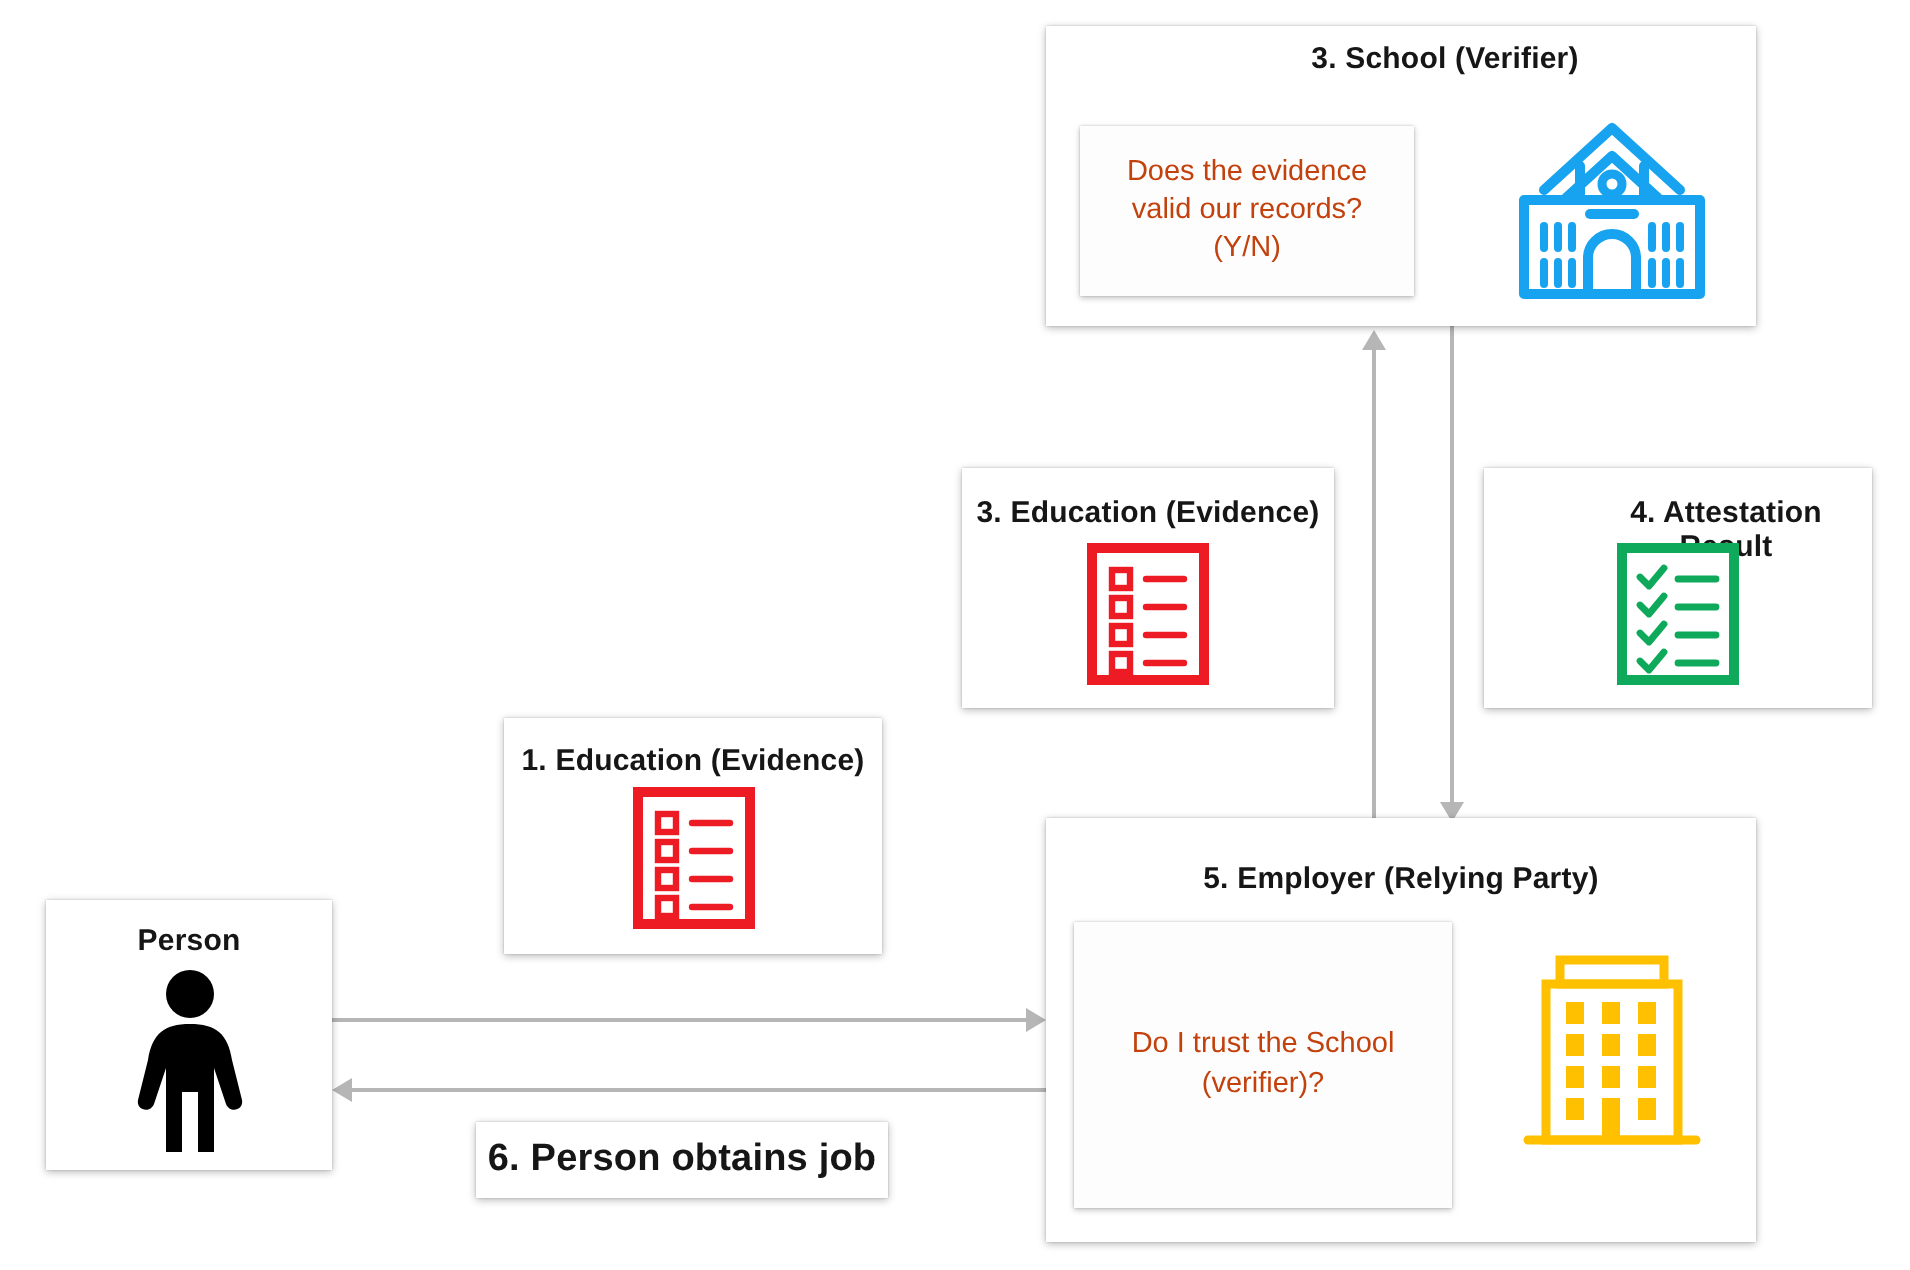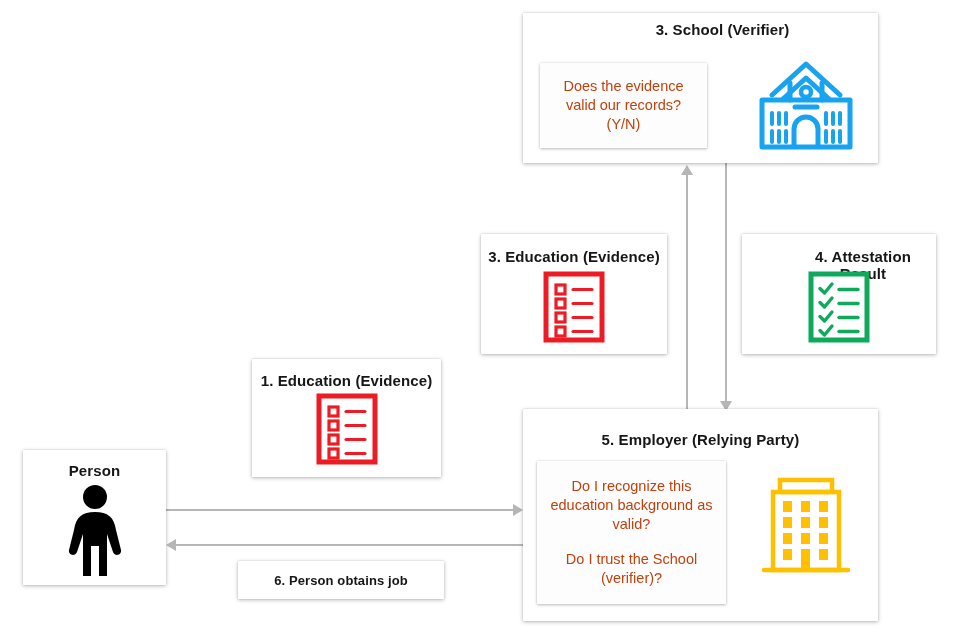--- a/index.html
+++ b/index.html
@@ -109,21 +109,21 @@
   #person-title     { margin-top: 12px; font-size: 15px; }
   #person-icon      { left: 36px; top: 32px; width: 72px; height: 96px; }
 
   #employer-card    { left: 523px; top: 409px; width: 355px; height: 212px; }
   #employer-title   { margin-top: 22px; }
   #employer-note    { left: 14px; top: 52px; width: 189px; height: 143px; }
   #employer-icon    { left: 230px; top: 62px; width: 105px; height: 110px; }
 
   #job-card         { left: 238px; top: 561px; width: 206px; height: 38px;
                       display: flex; align-items: center; justify-content: center; }
-  #job-title        { font-size: 13px; }
+  #job-title        { font-size: 19px; }
 </style>
 </head>
 <body>
 
 <div id="canvas">
 
   <div class="arrow-line" style="left:686px; top:175px; width:2px; height:238px;"></div>
   <div class="arrow-head ah-up" style="left:681px; top:165px;"></div>
 
   <div class="arrow-line" style="left:725px; top:163px; width:2px; height:238px;"></div>
@@ -228,21 +228,20 @@
         <circle cx="33" cy="13" r="12" fill="#000000"></circle>
         <path d="M33 28 C20 28 14 33 12 46 L7 66 C6 71 13 73 15 68 L21 50 L21 92 L29 92 L29 62 L37 62 L37 92 L45 92 L45 50 L51 68 C53 73 60 71 59 66 L54 46 C52 33 46 28 33 28 Z" fill="#000000"></path>
       </svg>
     </div>
   </div>
 
   <div class="card" id="employer-card">
     <div class="card-title" id="employer-title">5. Employer (Relying Party)</div>
 
     <div class="inner-note" id="employer-note">
-      <p>Do I recognize this education background as valid?</p>
       <p>Do I trust the School (verifier)?</p>
     </div>
 
     <div class="icon-wrap" id="employer-icon">
       <svg width="96" height="104" viewBox="0 0 96 104" fill="none">
 
         <rect x="22" y="6" width="52" height="12" stroke="#FFC000" stroke-width="4.5" fill="none"></rect>
 
         <path d="M15 18 H81 V96 H15 Z" stroke="#FFC000" stroke-width="4.5" fill="none"></path>
 

